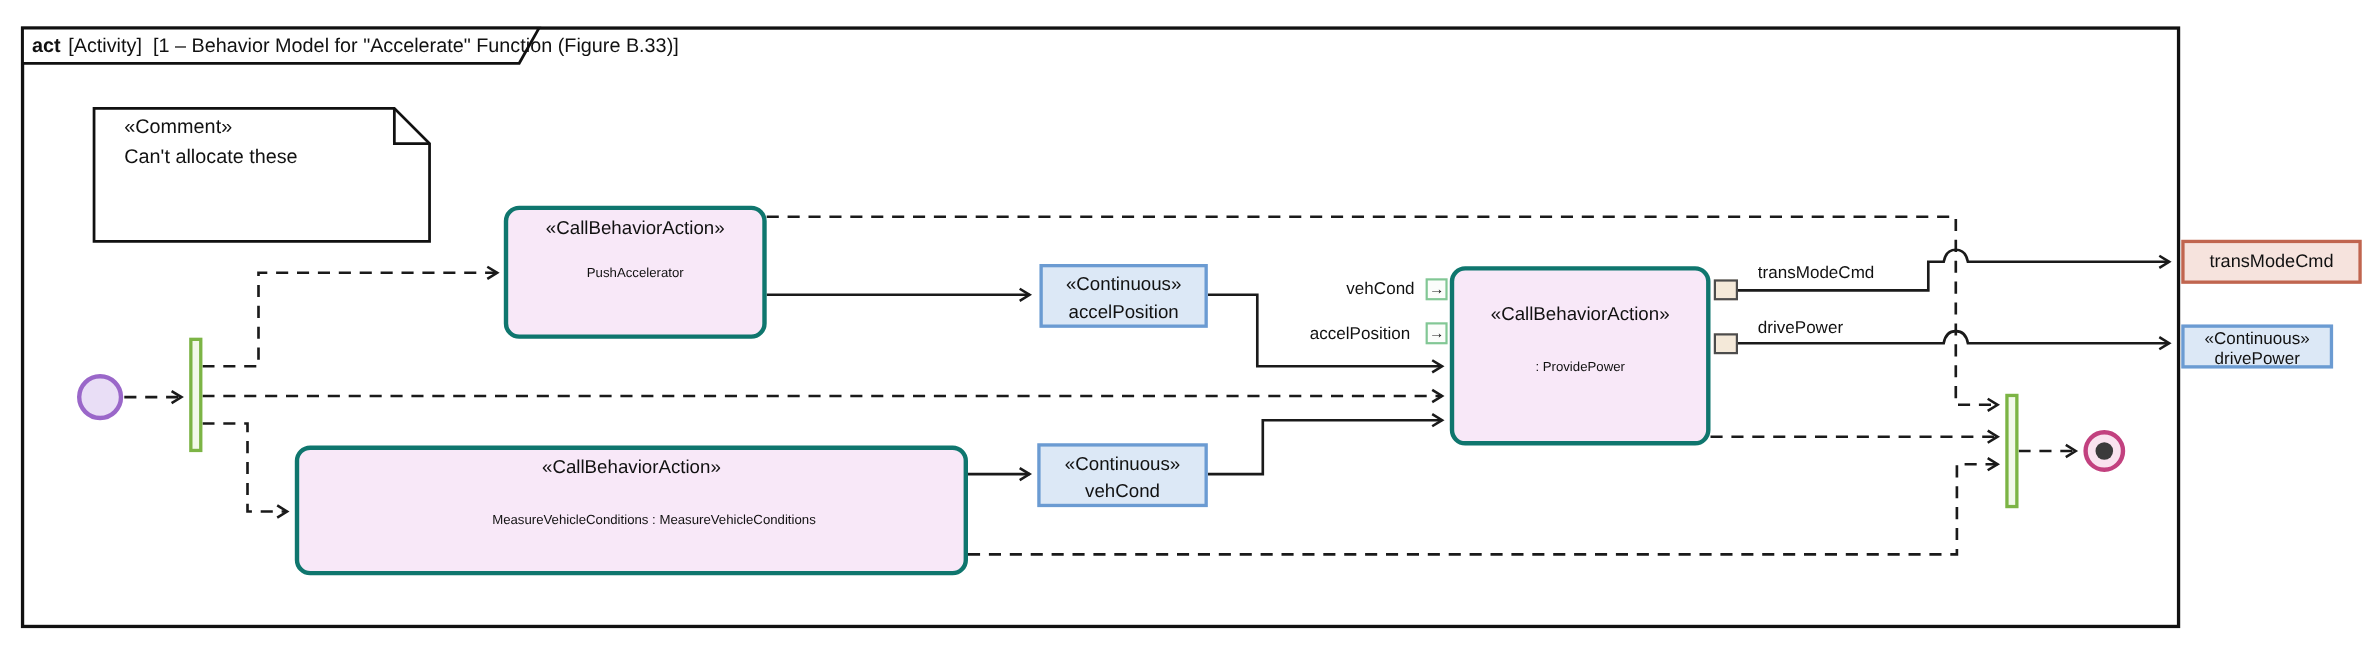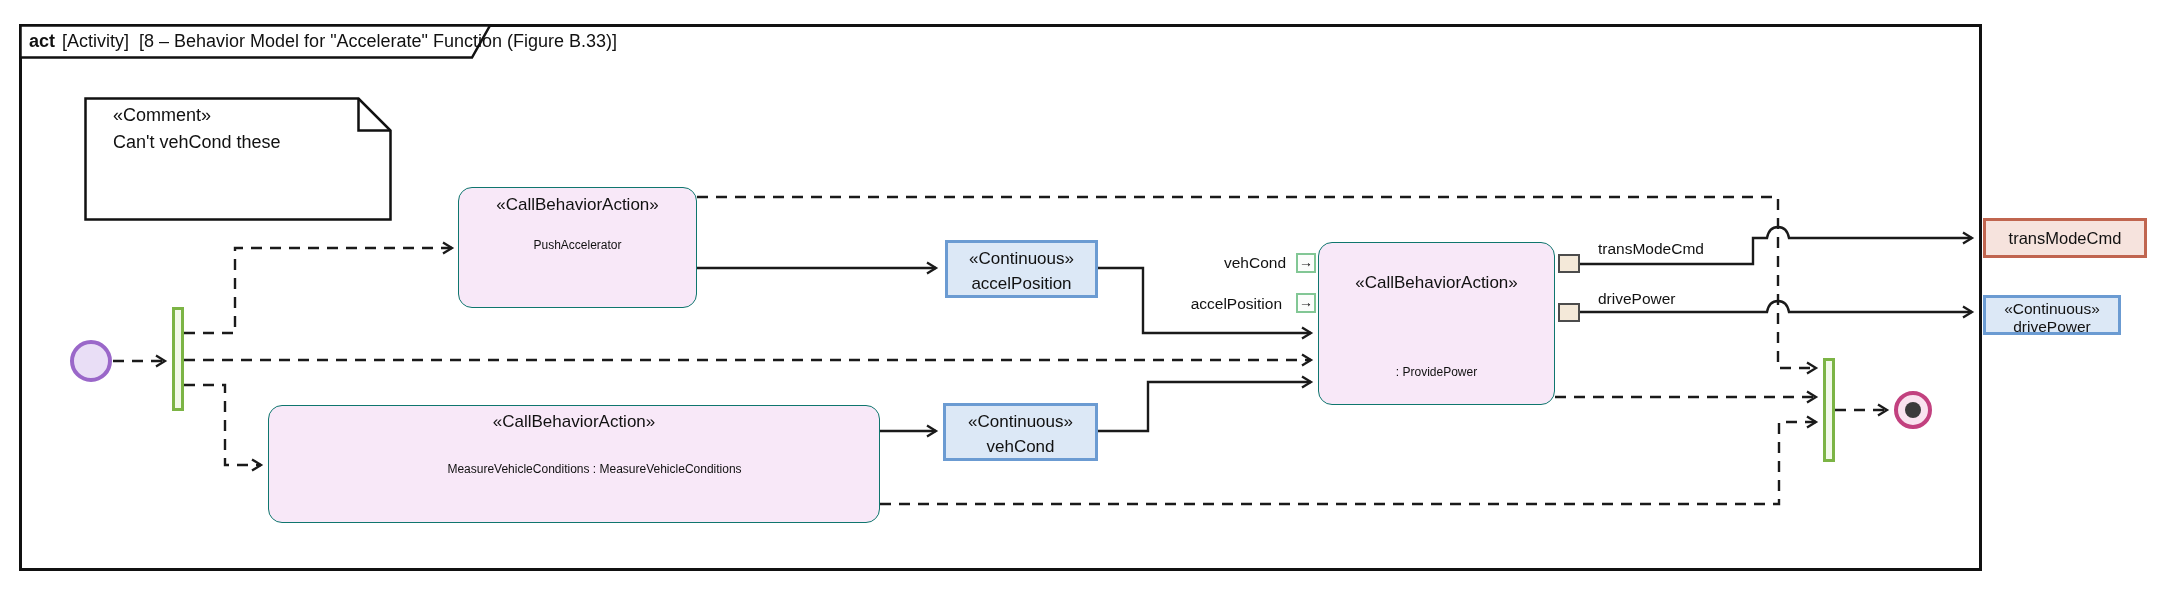--- a/index.html
+++ b/index.html
@@ -6,21 +6,21 @@
   .canvas{position:relative;width:2161px;height:605px;background:#fff;overflow:hidden;
           font-family:"Liberation Sans", sans-serif;color:#111;}
   .canvas svg.wires{position:absolute;left:0;top:0;z-index:1;}
   .abs{position:absolute;z-index:2;box-sizing:border-box;}
 
   .frame-title{left:29px;top:31px;height:24px;font-size:18px;white-space:pre;z-index:3;}
   .frame-title .kw{font-weight:bold;margin-right:7px;}
 
   .comment-text{left:101px;top:102px;width:268px;font-size:18px;line-height:26.5px;z-index:3;margin-left:12px;}
 
-  .action{background:#f8e8f8;border:1px solid #0f766e;border-radius:14px;}
+  .action{background:#f8e8f8;border:4px solid #0f766e;border-radius:14px;}
   .action .stereo{position:absolute;left:0;right:0;text-align:center;font-size:17px;}
   .action .name{position:absolute;left:0;right:0;text-align:center;font-size:12px;}
 
   .obj{background:#dce8f6;border:3px solid #6b9bd2;text-align:center;font-size:17px;line-height:25px;padding-top:3px;}
 
   .ext-signal{background:#f6e3dd;border:3px solid #c0654f;text-align:center;font-size:16.5px;line-height:34px;}
   .ext-obj{background:#dce8f6;border:3px solid #6b9bd2;text-align:center;font-size:15.5px;line-height:18px;padding-top:2px;}
 
   .initial{left:70px;top:340px;width:42px;height:42px;border:4px solid #9a67c9;border-radius:50%;background:#e9def6;}
   .bar{width:12px;height:104px;border:3px solid #7cb445;background:#f2f9ea;}
@@ -71,40 +71,40 @@
       <path d="M1580,312 L1767,312 Q1769,301 1778,301 Q1787,301 1789,312 L1972,312" marker-end="url(#vee)"></path>
     </g>
 
     <g fill="none" stroke="#111" stroke-width="2.3">
       <path transform="translate(660,280)" d="M1,0 V16 M1,5 H23 M12,5 V16 M23,5 V16"></path>
       <path transform="translate(1520,376)" d="M1,0 V16 M1,5 H23 M12,5 V16 M23,5 V16"></path>
       <path transform="translate(789,494)" d="M1,0 V16 M1,5 H23 M12,5 V16 M23,5 V16"></path>
     </g>
   </svg>
 
-  <div class="abs frame-title"><span class="kw">act</span><span>[Activity]  [8 – Behavior Model for "Accelerate" Function (Figure B.33)]</span></div>
+  <div class="abs frame-title"><span class="kw">act</span><span>[Activity]  [1 – Behavior Model for "Accelerate" Function (Figure B.33)]</span></div>
 
   <div class="abs comment-text">
     <div>«Comment»</div>
-    <div>Can't vehCond these</div>
+    <div>Can't allocate these</div>
   </div>
 
   <div class="abs action" style="left:458px;top:187px;width:239px;height:121px;">
     <div class="stereo" style="top:7px;">«CallBehaviorAction»</div>
     <div class="name" style="top:50px;">PushAccelerator</div>
   </div>
 
   <div class="abs action" style="left:268px;top:405px;width:612px;height:118px;">
     <div class="stereo" style="top:6px;">«CallBehaviorAction»</div>
     <div class="name" style="top:56px;padding-left:41px;">MeasureVehicleConditions : MeasureVehicleConditions</div>
   </div>
 
   <div class="abs action" style="left:1318px;top:242px;width:237px;height:163px;">
     <div class="stereo" style="top:30px;">«CallBehaviorAction»</div>
-    <div class="name" style="top:80px;margin-top:42px;">: ProvidePower</div>
+    <div class="name" style="top:80px;">: ProvidePower</div>
   </div>
 
   <div class="abs obj" style="left:945px;top:240px;width:153px;height:58px;">
     <div>«Continuous»</div>
     <div>accelPosition</div>
   </div>
 
   <div class="abs obj" style="left:943px;top:403px;width:155px;height:58px;">
     <div>«Continuous»</div>
     <div>vehCond</div>

